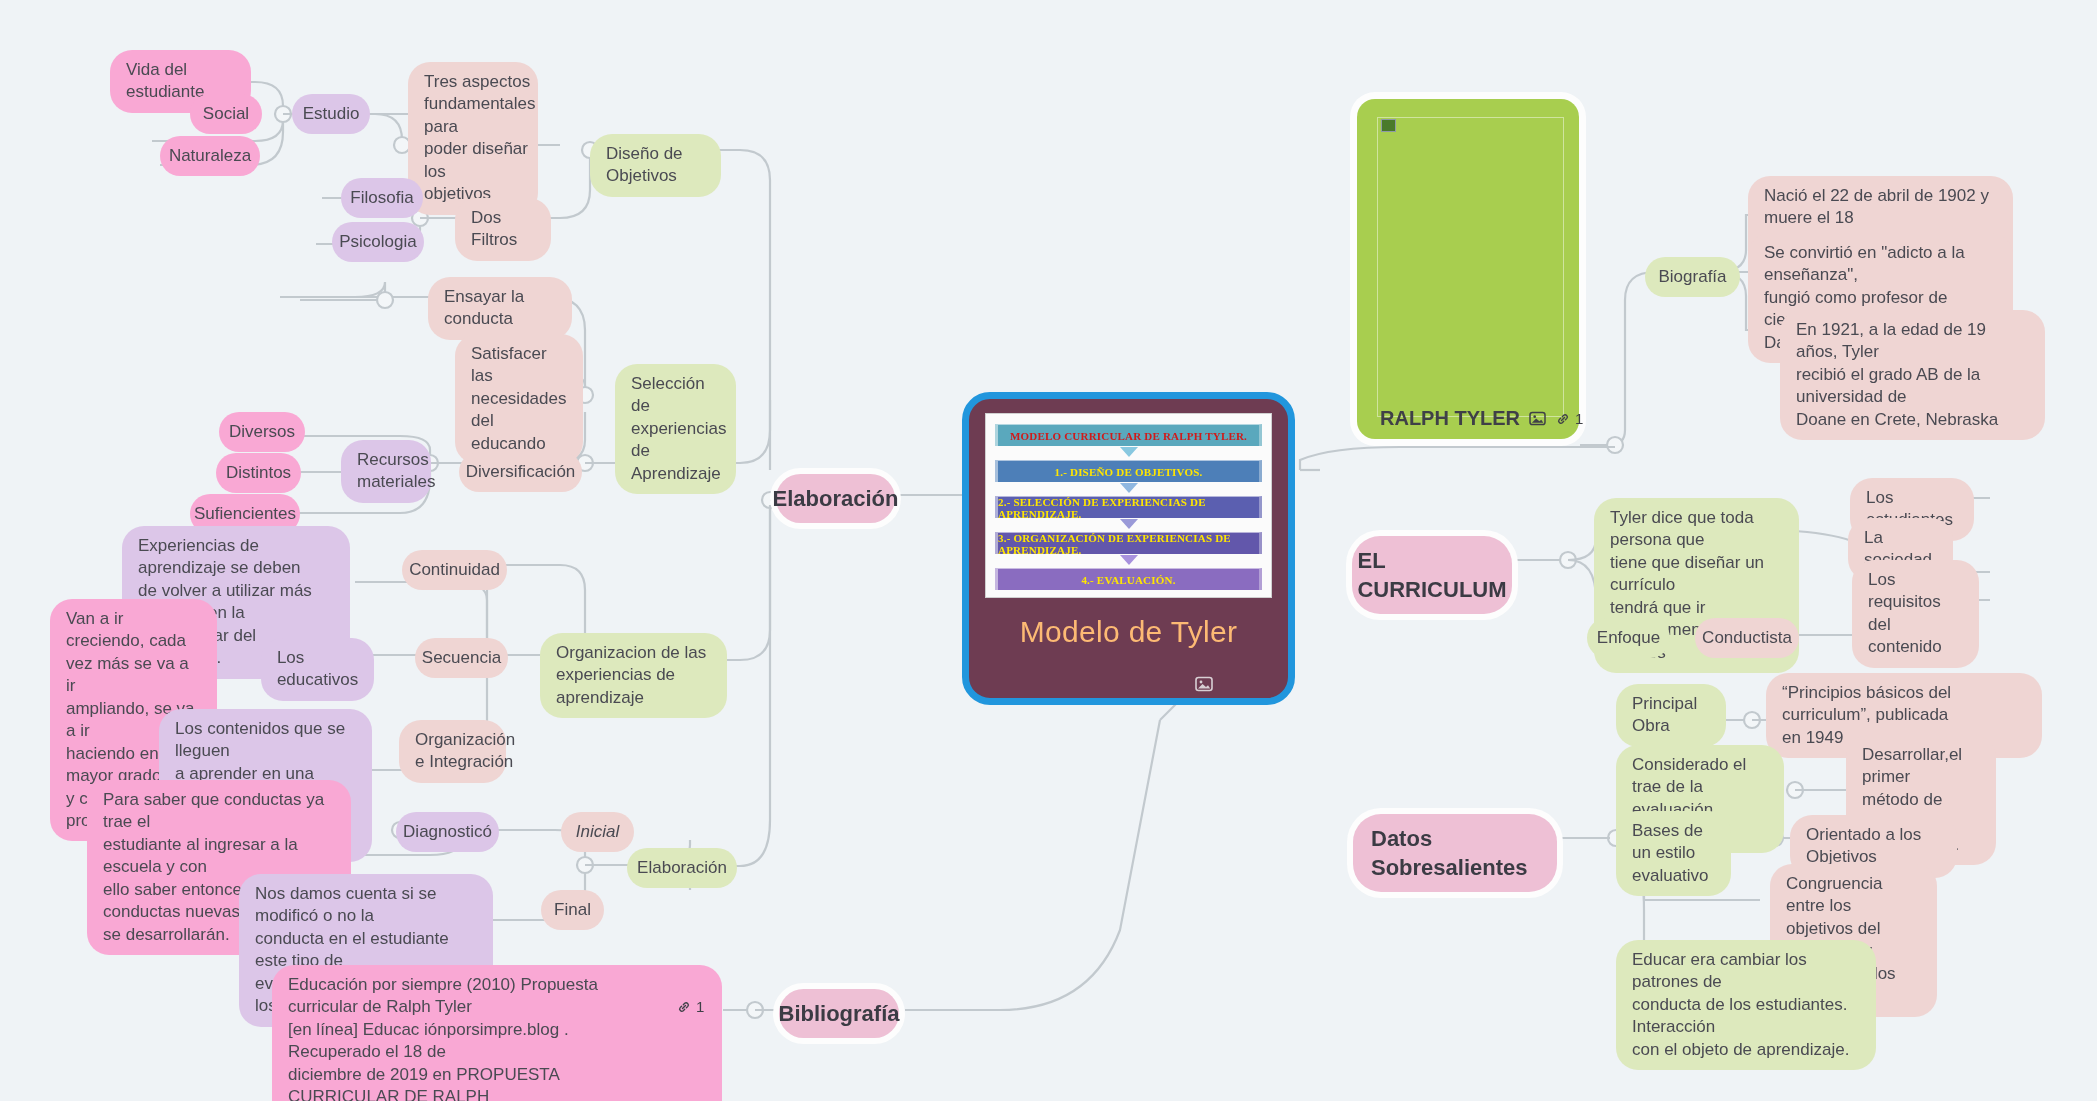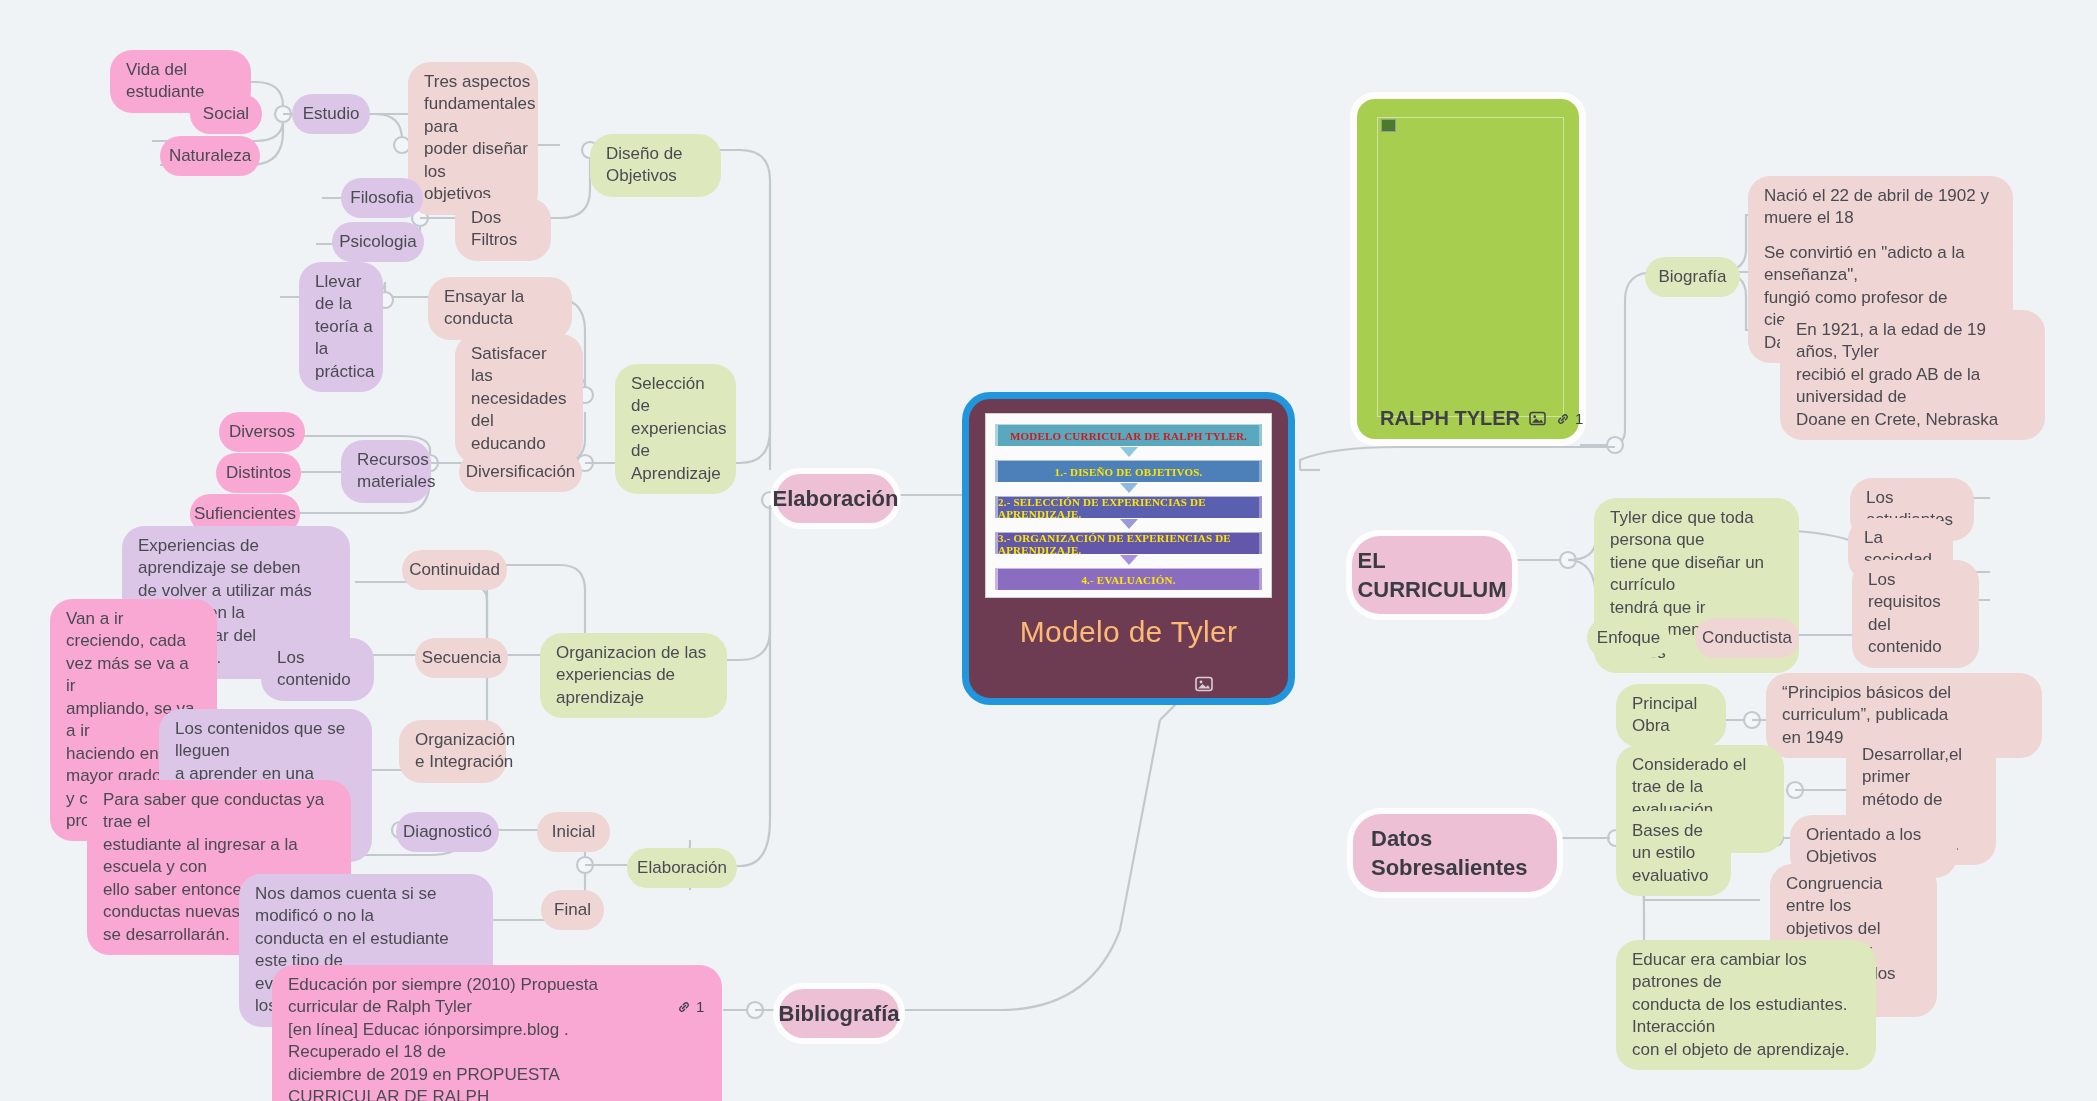--- a/index.html
+++ b/index.html
@@ -221,23 +221,20 @@
 objetivos</div>
 
   <div class="node n-green" style="left:590px;top:134px;width:131px;justify-content:center;">Diseño de Objetivos</div>
 
   <div class="node n-purple" style="left:341px;top:178px;width:82px;justify-content:center;">Filosofia</div>
 
   <div class="node n-purple" style="left:332px;top:222px;width:92px;justify-content:center;">Psicologia</div>
 
   <div class="node n-pink" style="left:455px;top:198px;width:96px;justify-content:center;">Dos Filtros</div>
 
-  <div class="node n-purple" style="left:299px;top:262px;width:84px;">Llevar de la
-teoría a la
-práctica</div>
 
   <div class="node n-pink" style="left:428px;top:277px;width:144px;justify-content:center;">Ensayar la conducta</div>
 
   <div class="node n-pink" style="left:455px;top:334px;width:128px;">Satisfacer las
 necesidades del
 educando</div>
 
   <div class="node n-green" style="left:615px;top:364px;width:121px;">Selección de
 experiencias de
 Aprendizaje</div>
@@ -258,42 +255,42 @@
 vida escolar del estudiante.</div>
 
   <div class="node n-pink" style="left:402px;top:550px;width:105px;justify-content:center;">Continuidad</div>
 
   <div class="node n-blue" style="left:50px;top:599px;width:167px;">Van a ir creciendo, cada
 vez más se va a ir
 ampliando, se va a ir
 haciendo en mayor grado
 y con mayor profundidad.</div>
 
-  <div class="node n-purple" style="left:261px;top:638px;width:113px;justify-content:center;">Los contenido</div>
+  <div class="node n-purple" style="left:261px;top:638px;width:113px;justify-content:center;">Los educativos</div>
 
   <div class="node n-pink" style="left:415px;top:638px;width:93px;justify-content:center;">Secuencia</div>
 
   <div class="node n-green" style="left:540px;top:633px;width:187px;">Organizacion de las
 experiencias de aprendizaje</div>
 
   <div class="node n-purple" style="left:159px;top:709px;width:213px;">Los contenidos que se lleguen
 a aprender en una materia se
 deben también utilizar en otra.</div>
 
   <div class="node n-pink" style="left:399px;top:720px;width:107px;">Organización
 e Integración</div>
 
   <div class="node n-blue" style="left:87px;top:780px;width:264px;">Para saber que conductas ya trae el
 estudiante al ingresar a la escuela y con
 ello saber entonces, que conductas nuevas
 se desarrollarán.</div>
 
   <div class="node n-purple" style="left:396px;top:812px;width:103px;justify-content:center;">Diagnosticó</div>
 
-  <div class="node n-pink" style="left:537px;top:812px;width:73px;justify-content:center;">Inicial</div>
+  <div class="node n-pink" style="left:561px;top:812px;width:73px;justify-content:center;font-style:italic;">Inicial</div>
 
   <div class="node n-green" style="left:627px;top:848px;width:110px;justify-content:center;">Elaboración</div>
 
   <div class="node n-purple" style="left:239px;top:874px;width:254px;">Nos damos cuenta si se modificó o no la
 conducta en el estudiante  este tipo de
 evaluación, va en relación a los objetivos.</div>
 
   <div class="node n-pink" style="left:541px;top:890px;width:63px;justify-content:center;">Final</div>
 
   <div class="node n-blue" style="left:272px;top:965px;width:450px;padding-right:60px;">Educación por siempre (2010)  Propuesta curricular de Ralph Tyler

